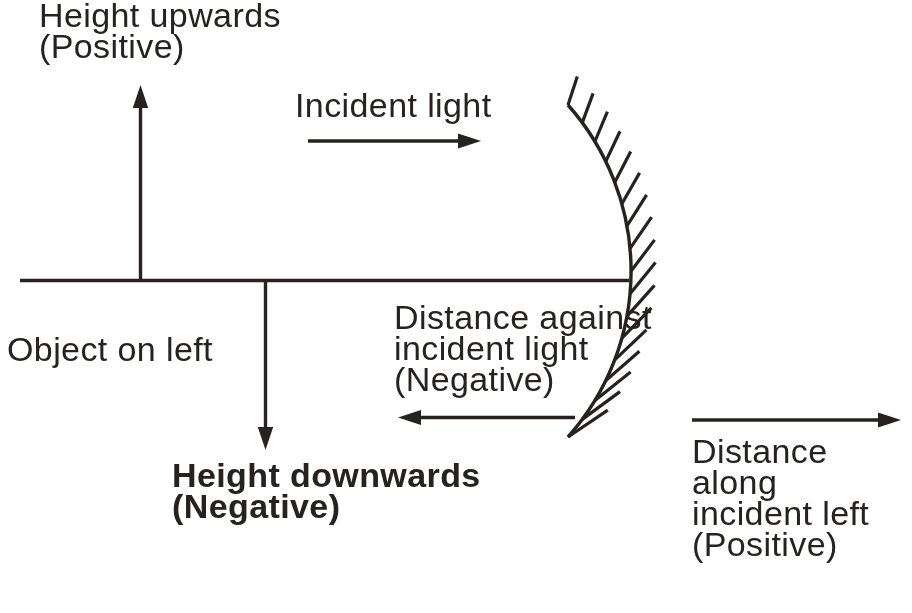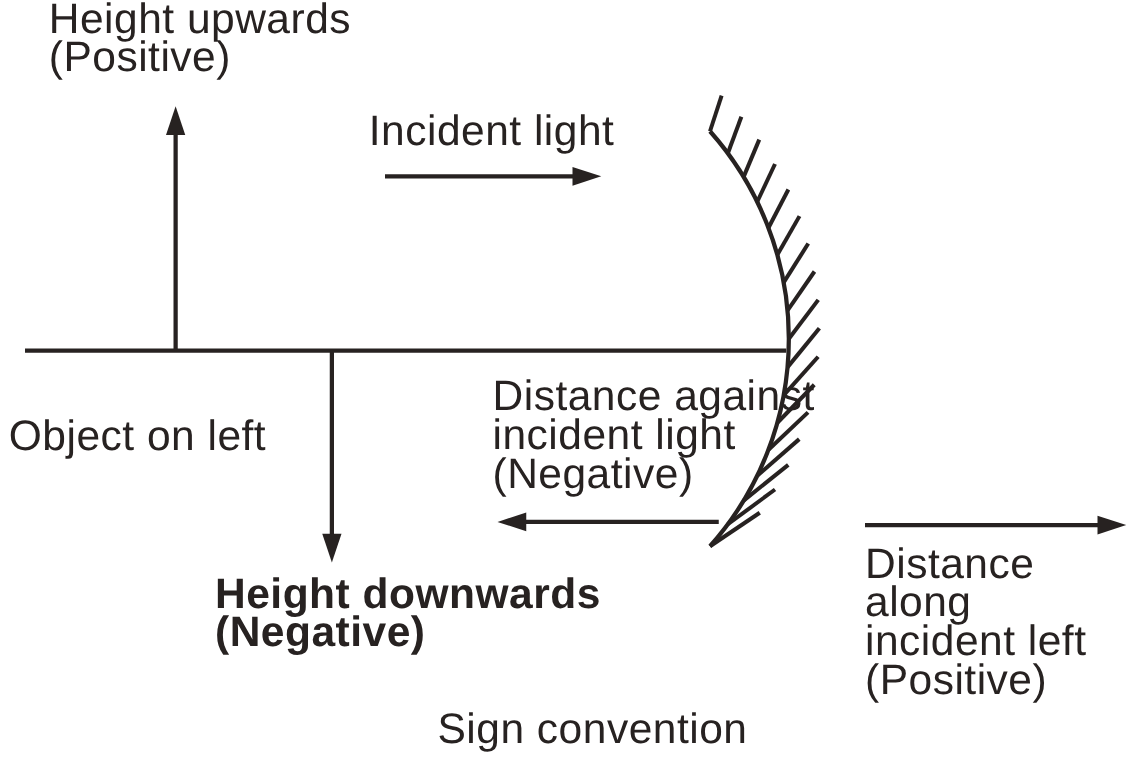--- a/index.html
+++ b/index.html
@@ -97,15 +97,14 @@
 (Negative)</div>
 
   <div class="lbl" style="left:394px; top:302px;">Distance against
 incident light
 (Negative)</div>
 
   <div class="lbl" style="left:692px; top:436px;">Distance along
 incident left
 (Positive)</div>
 
-  <div class="lbl" style="left:350px; top:568px;">Sign convention</div>
 
 </div>
 
 </body></html>

